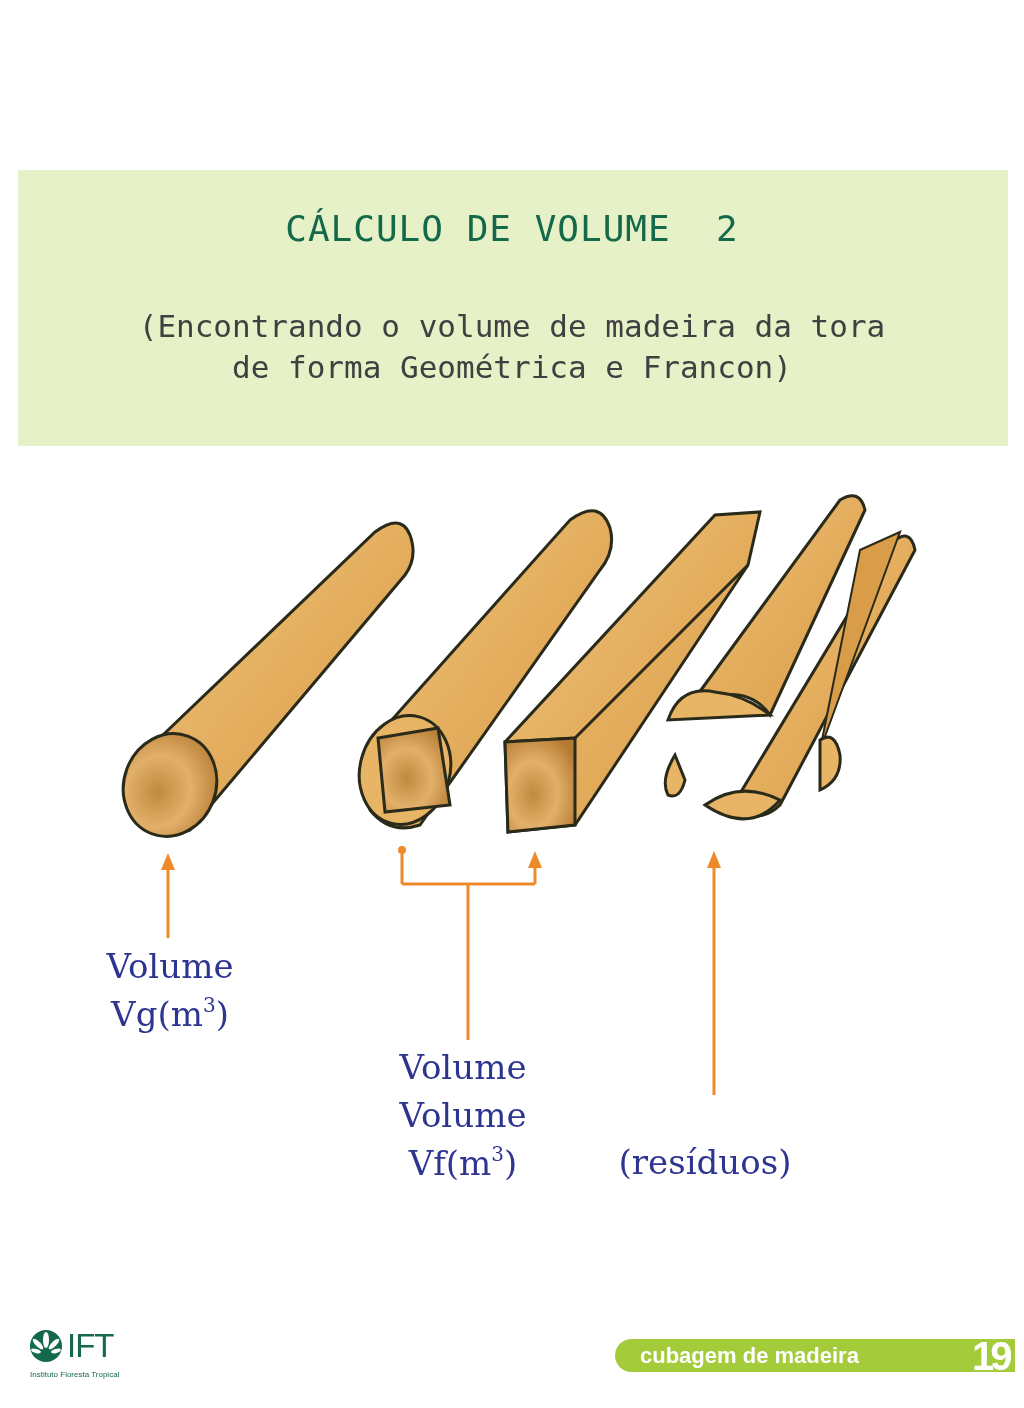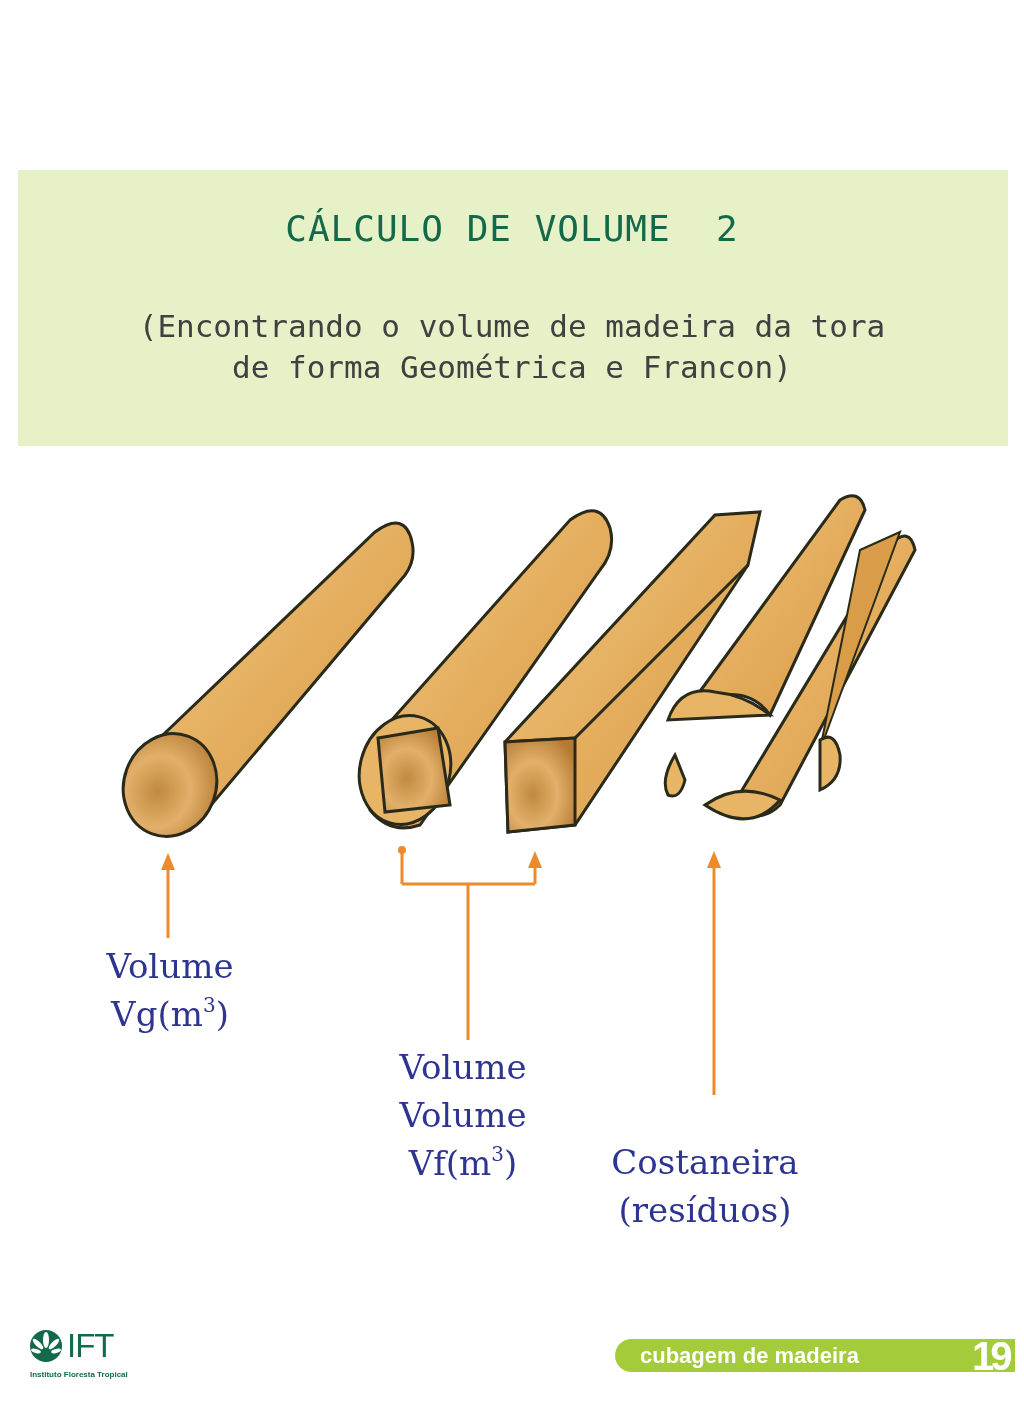--- a/index.html
+++ b/index.html
@@ -28,21 +28,21 @@
     position: absolute; text-align: center;
     font-family: "DejaVu Serif", serif; color: #2e3591;
     font-size: 34px; line-height: 48px;
   }
   .label sup { font-size: 20px; vertical-align: 14px; line-height: 0; }
   .label-vg { left: 40px; width: 260px; top: 942px; }
   .label-vf { left: 343px; width: 240px; top: 1043px; }
   .label-cost { left: 585px; width: 240px; top: 1138px; }
 
   .logo { position: absolute; left: 28px; top: 1326px; width: 110px; height: 55px; }
-  .logo-sub { position: absolute; left: 30px; top: 1370px; font-size: 8px; color: #13694a; font-weight: bold; white-space: nowrap; }
+  .logo-sub { position: absolute; left: 30px; top: 1370px; font-size: 8px; color: #13694a; font-weight: normal; white-space: nowrap; }
   .logo-text { position: absolute; left: 67px; top: 1326px; font-size: 33px; color: #13694a; line-height: 40px; letter-spacing: -1px; }
 
   .footer-bar {
     position: absolute; left: 615px; top: 1339px; width: 400px; height: 33px;
     background: #a4cc3a; border-radius: 18px 0 0 18px;
   }
   .footer-text {
     position: absolute; left: 640px; top: 1341px; font-size: 22px; font-weight: bold;
     color: #ffffff; line-height: 30px; text-align: center;
   }
@@ -125,21 +125,20 @@
   <div><span>Vg(m</span><sup>3</sup><span>)</span></div>
 </div>
 
 <div class="label label-vf">
   <div>Volume</div>
   <div>Volume</div>
   <div><span>Vf(m</span><sup>3</sup><span>)</span></div>
 </div>
 
 <div class="label label-cost">
-  <div>Costaneira</div>
   <div>(resíduos)</div>
 </div>
 
 <svg class="logo" viewBox="0 0 110 55" xmlns="http://www.w3.org/2000/svg">
   <circle cx="18" cy="20" r="16" fill="#13694a"></circle>
   <g fill="#ffffff">
     <ellipse cx="18" cy="14" rx="3" ry="8"></ellipse>
     <ellipse cx="10" cy="18" rx="2.5" ry="7" transform="rotate(-45 10 18)"></ellipse>
     <ellipse cx="26" cy="18" rx="2.5" ry="7" transform="rotate(45 26 18)"></ellipse>
     <ellipse cx="8" cy="25" rx="2" ry="5" transform="rotate(-75 8 25)"></ellipse>

